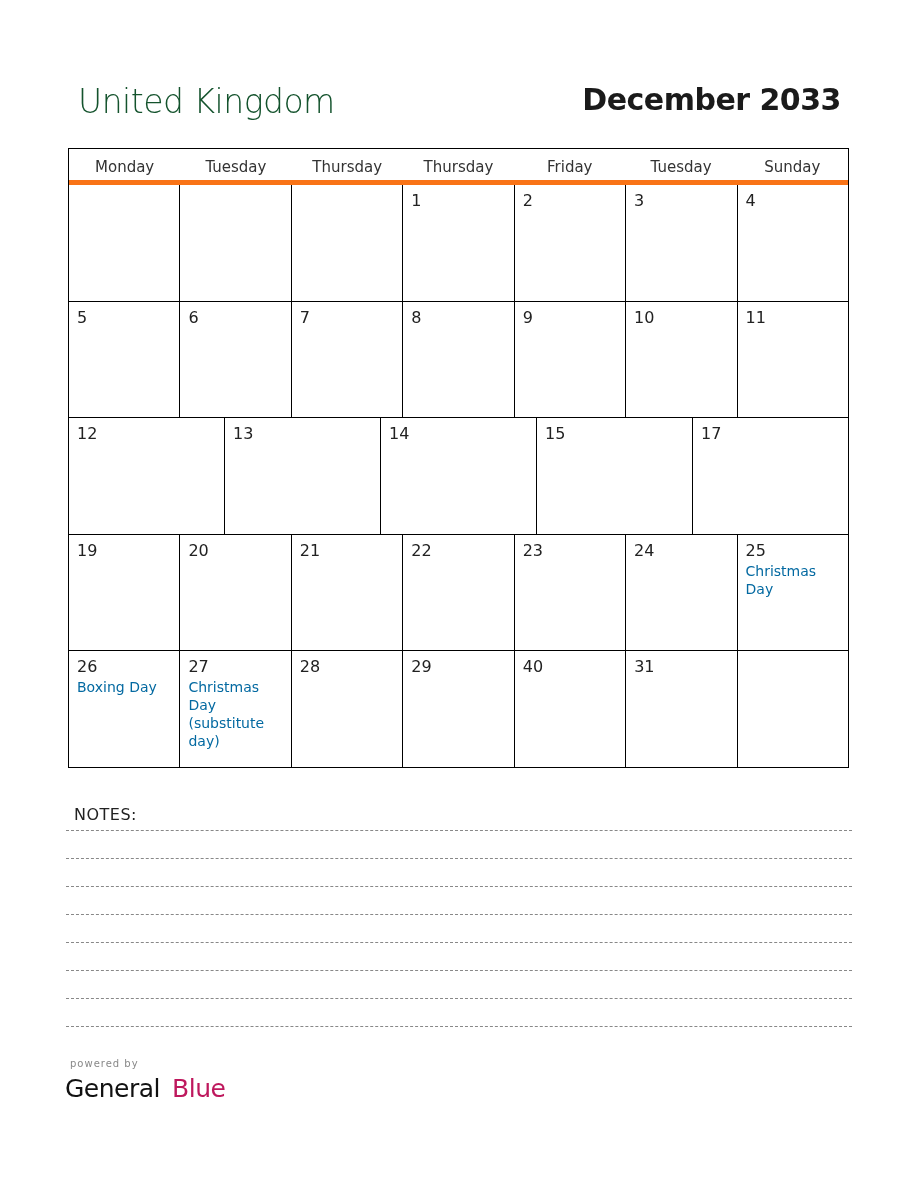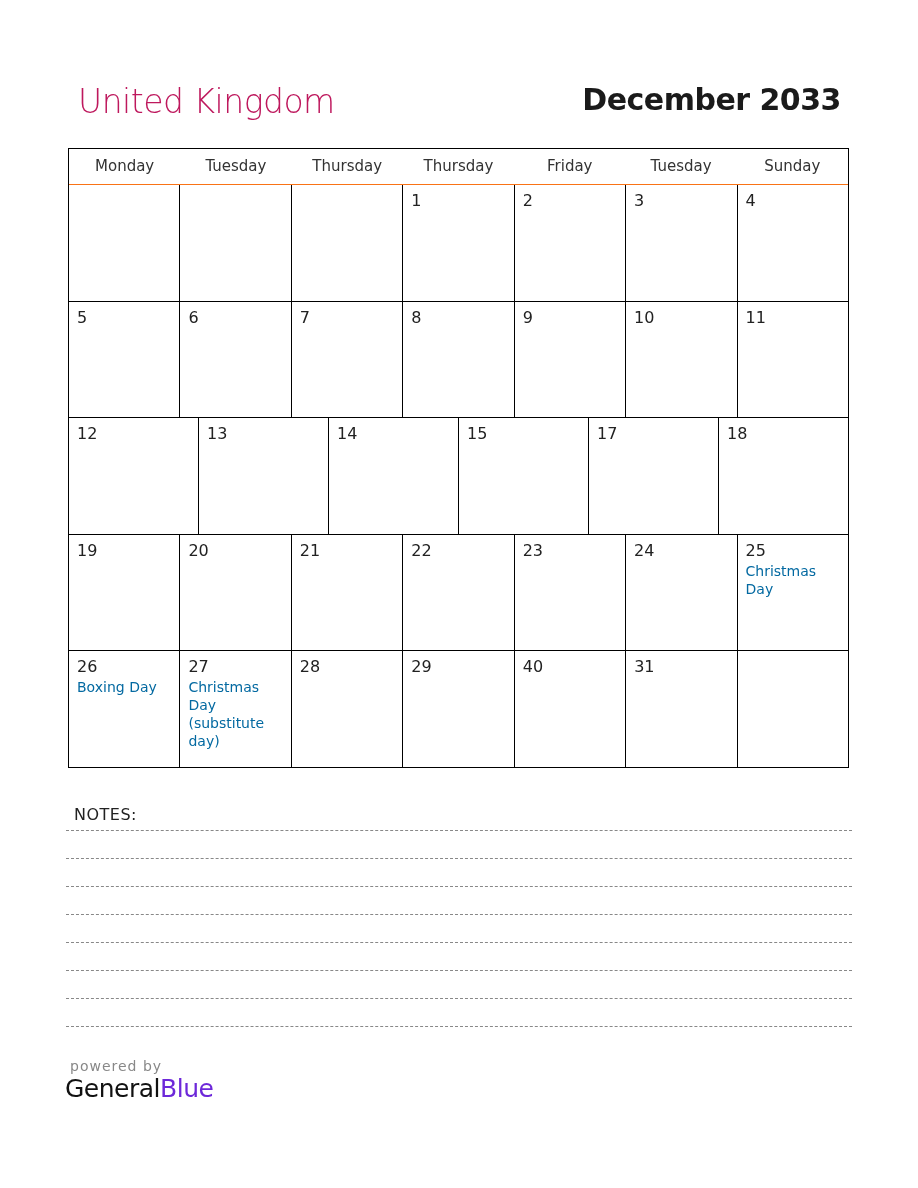--- a/index.html
+++ b/index.html
@@ -1,32 +1,32 @@
 <!DOCTYPE html>
 <html><head>
 <meta charset="utf-8">
 <style>
   html, body { margin: 0; padding: 0; background: #ffffff; }
   body { width: 918px; height: 1188px; position: relative; font-family: "DejaVu Sans", sans-serif; color: #222; overflow: hidden; }
-  .title-left { position: absolute; left: 78px; top: 82px; font-size: 33px; font-weight: 300; letter-spacing: -0.5px; color: #be185d; }
+  .title-left { position: absolute; left: 78px; top: 82px; font-size: 33px; font-weight: 300; letter-spacing: -0.5px; color: #14532d; }
   .title-right { position: absolute; right: 77px; top: 82px; font-size: 30px; font-weight: 700; letter-spacing: -0.5px; color: #1a1a1a; }
   .cal { position: absolute; left: 68px; top: 148px; width: 781px; height: 620px; border: 1px solid #000; box-sizing: border-box; }
-  .hdr { display: flex; height: 36px; border-bottom: 1px solid #f97316; box-sizing: border-box; align-items: flex-end; }
+  .hdr { display: flex; height: 36px; border-bottom: 5px solid #f97316; box-sizing: border-box; }
   .hdr div { flex: 1; text-align: center; font-size: 15px; line-height: 36px; color: #333; }
   .row { display: flex; height: 116.6px; border-bottom: 1px solid #000; box-sizing: border-box; }
   .row:last-child { border-bottom: none; justify-content: center; }
   .cell { flex: 1; border-right: 1px solid #000; box-sizing: border-box; padding: 6px 8px; }
   .cell:last-child { border-right: none; }
   .num { font-size: 16px; color: #222; line-height: 20px; }
   .hol { font-size: 14px; color: #0369a1; line-height: 18px; margin-top: 1px; }
   .notes-label { position: absolute; left: 74px; top: 805px; font-size: 16px; color: #222; letter-spacing: 0.5px; }
   .nline { position: absolute; left: 66px; width: 786px; height: 0; border-top: 1px dashed #888; }
-  .powered { position: absolute; left: 70px; top: 1058px; font-size: 14px; color: #888; letter-spacing: 1px; }
+  .powered { position: absolute; left: 70px; top: 1058px; font-size: 10px; color: #888; letter-spacing: 1px; }
   .brand { position: absolute; left: 65px; top: 1074px; font-size: 25px; color: #111; letter-spacing: -0.5px; }
-  .brand .blue { color: #6d28d9; }
+  .brand .blue { color: #be185d; padding-left: 12px; }
 </style>
 </head>
 <body>
 
 <div class="title-left">United Kingdom</div>
 <div class="title-right">December 2033</div>
 
 <div class="cal">
   <div class="hdr">
     <div>Monday</div>
@@ -112,24 +112,20 @@
           <div class="hol"></div>
         </div>
         <div class="cell">
           <div class="num">15</div>
           <div class="hol"></div>
         </div>
         <div class="cell">
           <div class="num">17</div>
           <div class="hol"></div>
         </div>
-        <div class="cell">
-          <div class="num">18</div>
-          <div class="hol"></div>
-        </div>
       </div>
       <div class="row">
         <div class="cell">
           <div class="num">19</div>
           <div class="hol"></div>
         </div>
         <div class="cell">
           <div class="num">20</div>
           <div class="hol"></div>
         </div>

